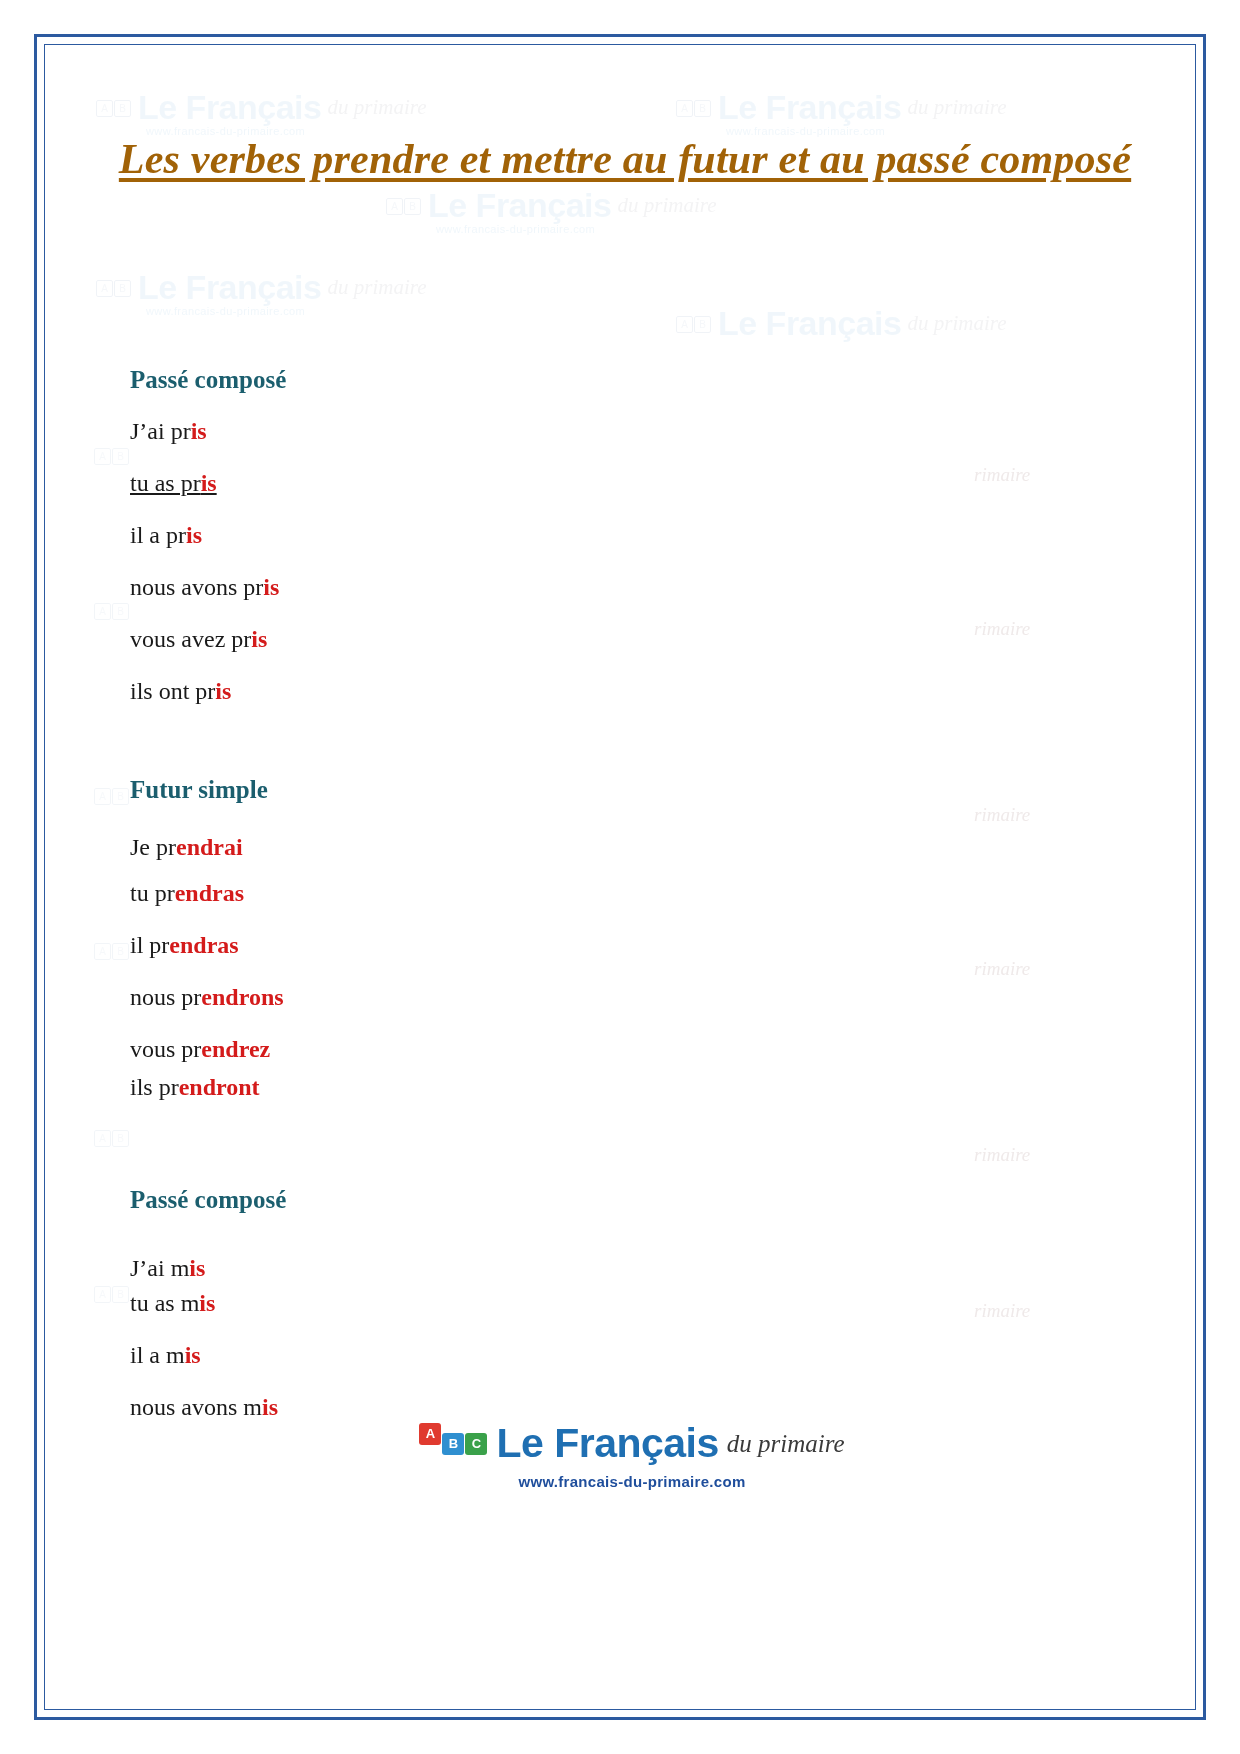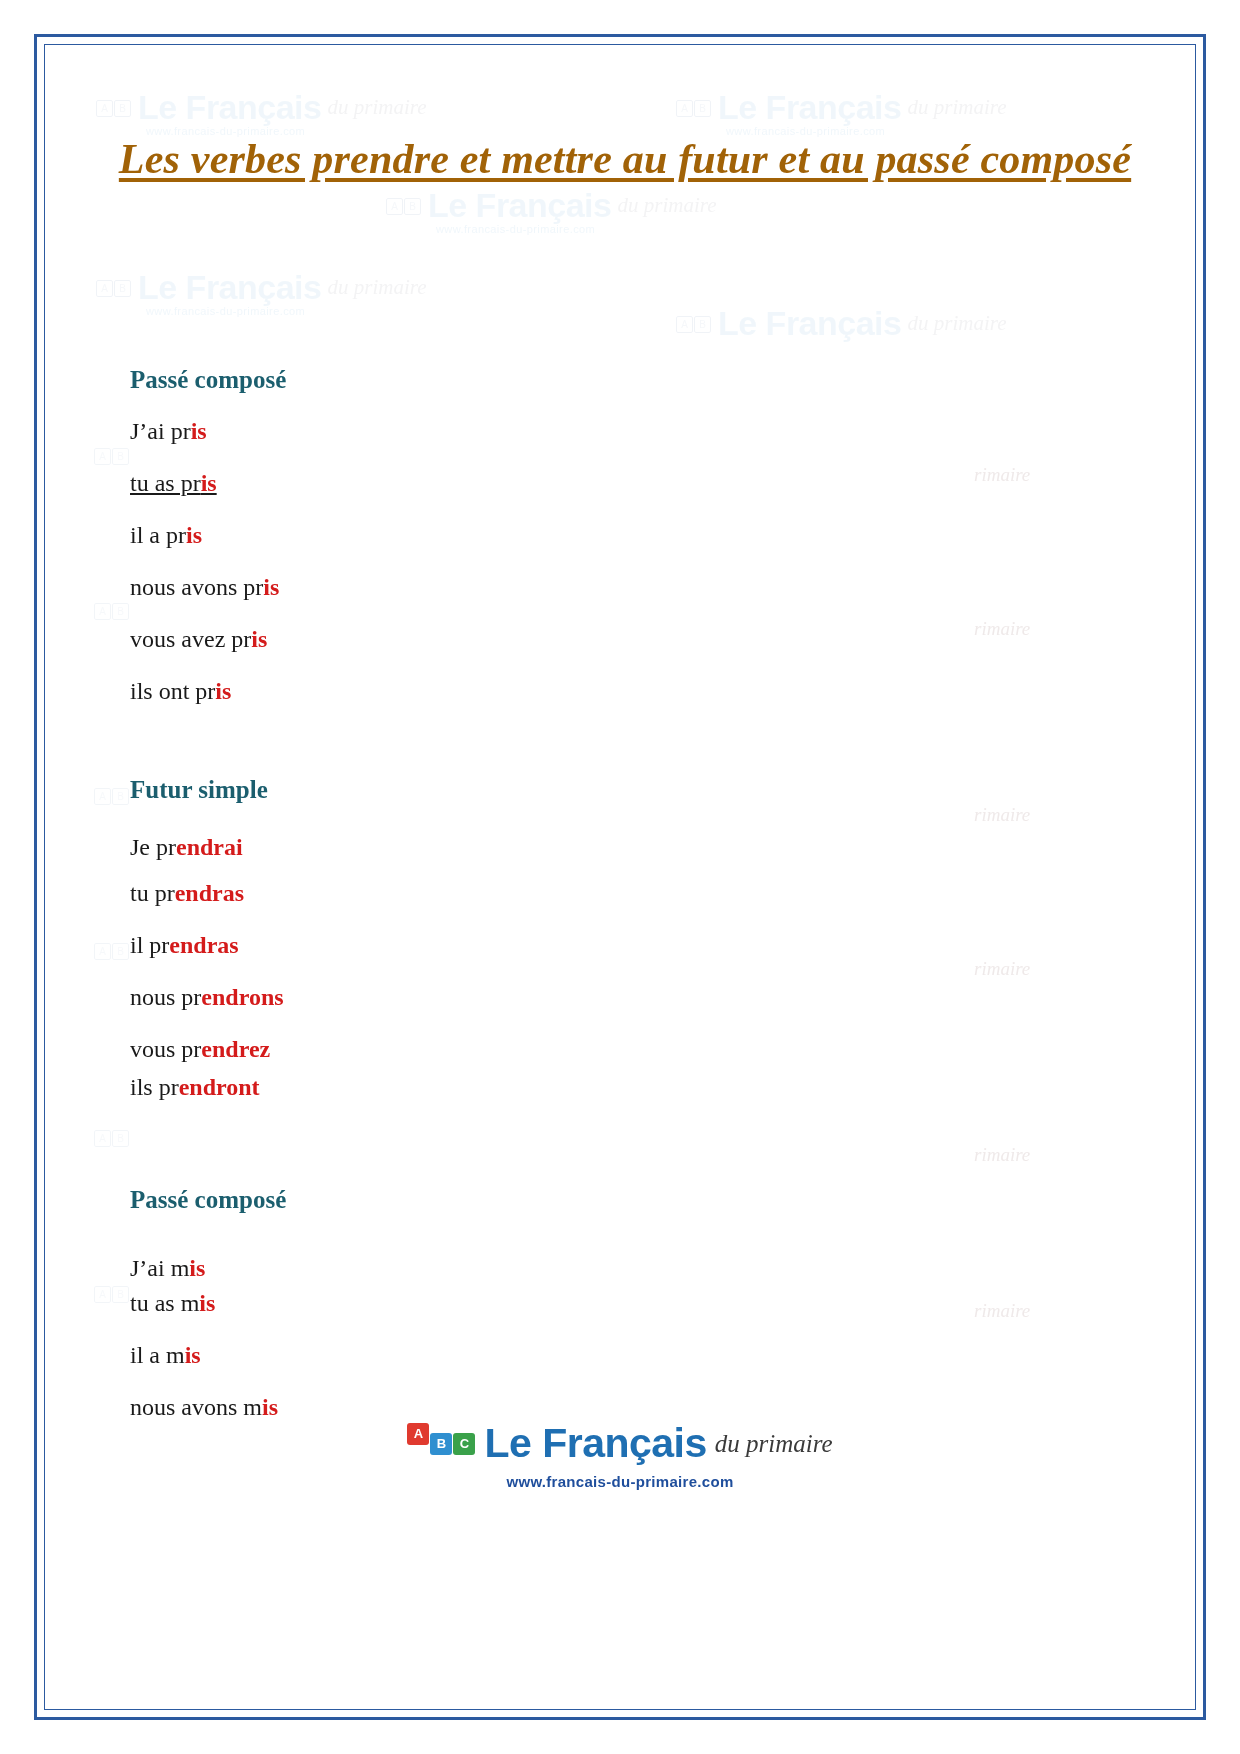--- a/index.html
+++ b/index.html
@@ -151,21 +151,21 @@
   }
   .conj-line em {
     font-style: normal;
     font-weight: bold;
     color: #d41b1b;
   }
 
   
   .footer {
     position: absolute;
-    left: 0;
+    left: 12px;
     top: 1374px;
     width: 1148px;
     text-align: center;
   }
   .logo-row {
     display: inline-block;
     white-space: nowrap;
   }
   .logo-blocks {
     display: inline-block;

